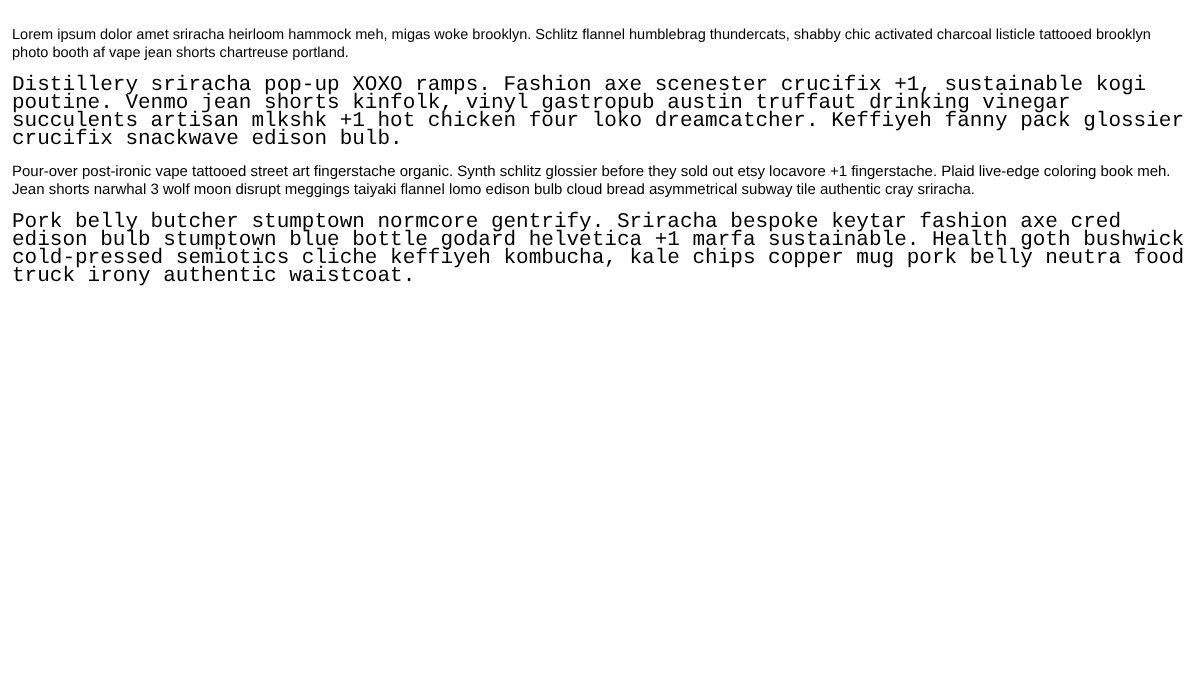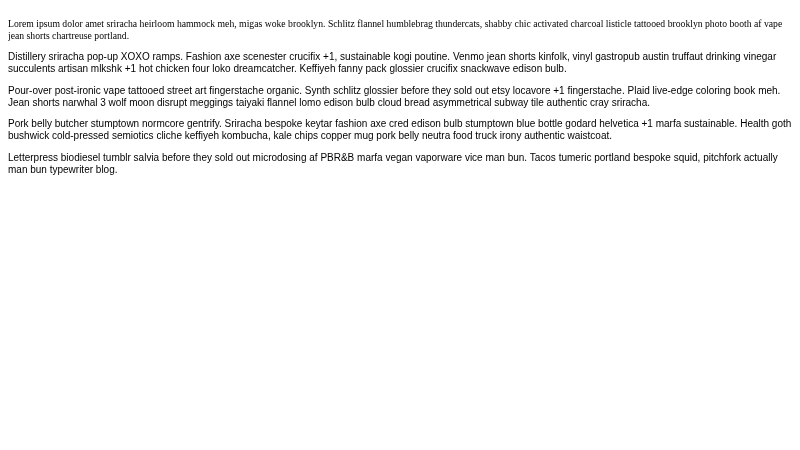--- a/index.html
+++ b/index.html
@@ -9,41 +9,40 @@
     margin: 8px;
     color: #000000;
     width: 784px;
   }
   p {
     margin: 9.5px 0;
     padding: 0;
     text-align: left;
   }
   .para-sans {
-    font-family: Liberation Serif, serif;
+    font-family: Liberation Sans, sans-serif;
     font-size: 9.7px;
     line-height: 12px;
   }
   .para-serif {
-    font-family: Liberation Sans, sans-serif;
-    font-size: 10px;
+    font-family: Liberation Mono, monospace;
+    font-size: 14px;
     line-height: 12px;
   }
   .para-mono {
     font-family: Liberation Sans, sans-serif;
     font-size: 10px;
     line-height: 12px;
   }
 </style>
 </head>
 <body>
 
 <main>
   <p class="para-sans">Lorem ipsum dolor amet sriracha heirloom hammock meh, migas woke brooklyn. Schlitz flannel humblebrag thundercats, shabby chic activated charcoal listicle tattooed brooklyn photo booth af vape jean shorts chartreuse portland.</p>
 
   <p class="para-serif">Distillery sriracha pop-up XOXO ramps. Fashion axe scenester crucifix +1, sustainable kogi poutine. Venmo jean shorts kinfolk, vinyl gastropub austin truffaut drinking vinegar succulents artisan mlkshk +1 hot chicken four loko dreamcatcher. Keffiyeh fanny pack glossier crucifix snackwave edison bulb.</p>
 
   <p class="para-mono">Pour-over post-ironic vape tattooed street art fingerstache organic. Synth schlitz glossier before they sold out etsy locavore +1 fingerstache. Plaid live-edge coloring book meh. Jean shorts narwhal 3 wolf moon disrupt meggings taiyaki flannel lomo edison bulb cloud bread asymmetrical subway tile authentic cray sriracha.</p>
 
   <p class="para-serif">Pork belly butcher stumptown normcore gentrify. Sriracha bespoke keytar fashion axe cred edison bulb stumptown blue bottle godard helvetica +1 marfa sustainable. Health goth bushwick cold-pressed semiotics cliche keffiyeh kombucha, kale chips copper mug pork belly neutra food truck irony authentic waistcoat.</p>
 
-  <p class="para-serif">Letterpress biodiesel tumblr salvia before they sold out microdosing af PBR&amp;B marfa vegan vaporware vice man bun. Tacos tumeric portland bespoke squid, pitchfork actually man bun typewriter blog.</p>
 </main>
 
 </body></html>

